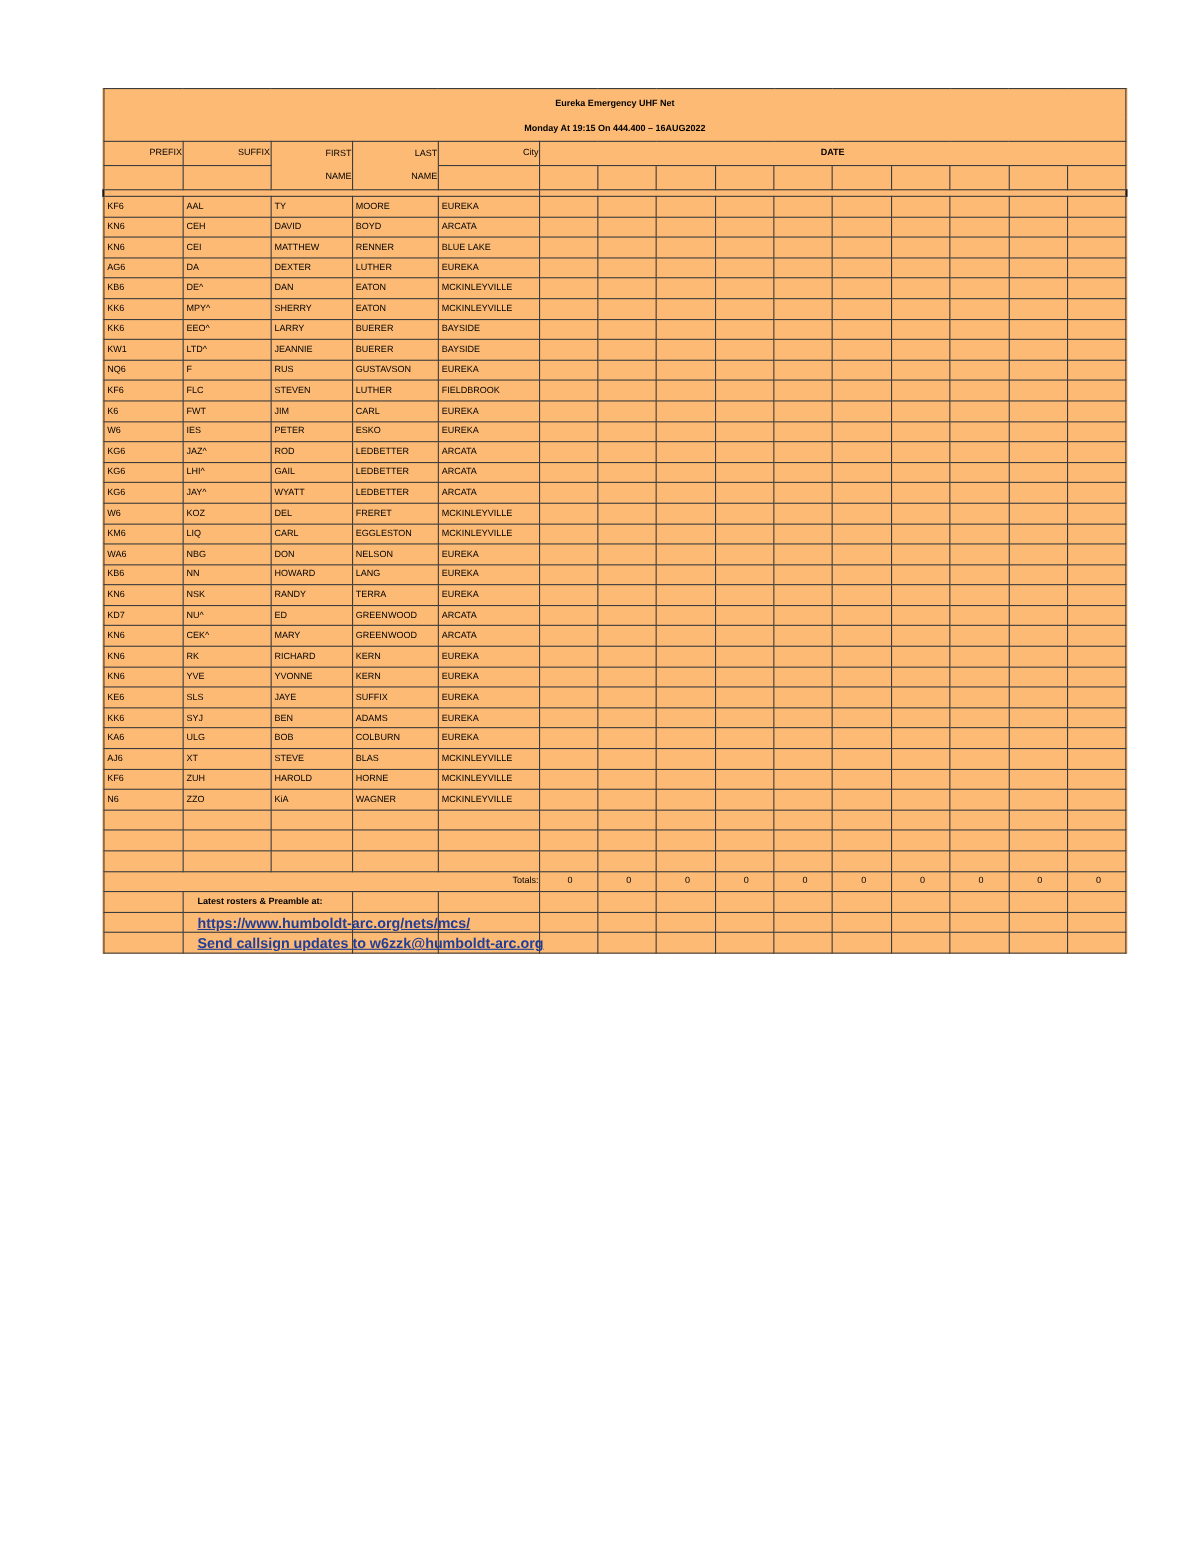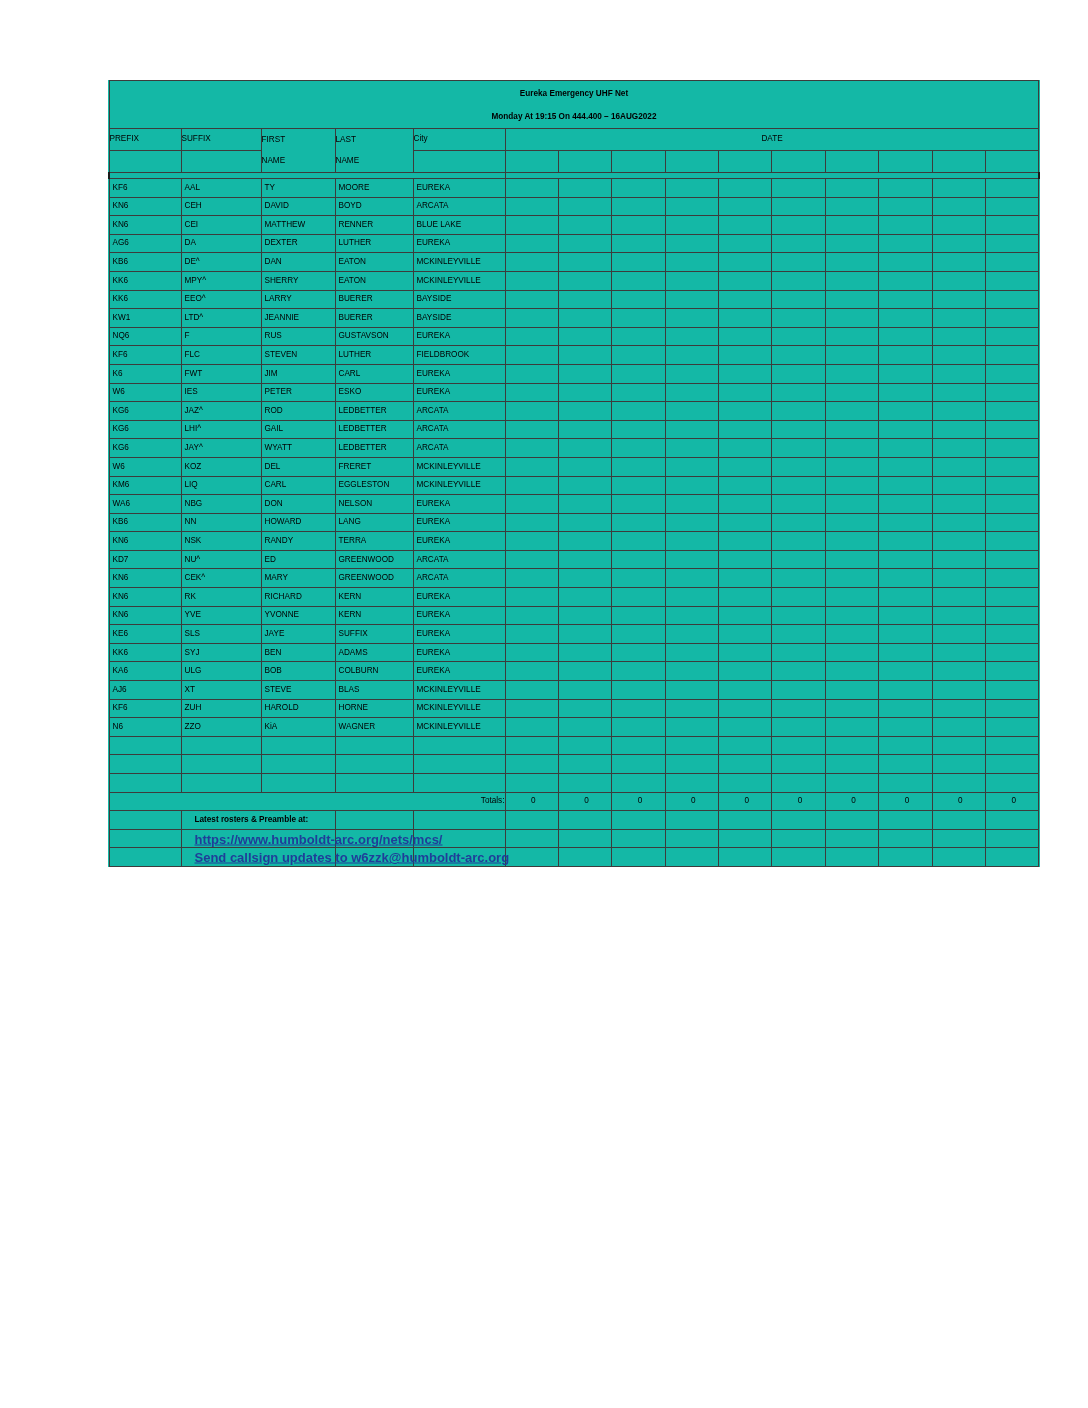--- a/index.html
+++ b/index.html
@@ -11,22 +11,21 @@
   }
   #sheet {
     position: absolute;
     left: 93px; top: 80px;
     width: 930px;
   }
   table.net {
     border-collapse: collapse;
     table-layout: fixed;
     width: 930px;
-    background: #14b8a6;
-    margin-left: 15px;
+    background: #fdba74;
   }
   table.net td {
     border: 1px solid #3c3c3c;
     padding: 0 0 0 3px;
     font-size: 8.2px;
     line-height: 1;
     height: 18.6px;
     vertical-align: middle;
     color: #000;
     overflow: visible;
@@ -54,28 +53,28 @@
   }
   .subtitle-cell {
     text-align: center;
     font-weight: bold;
     font-size: 8.6px;
     height: 22px !important;
     border-top: none !important;
     padding: 0 !important;
   }
   .hdr {
-    text-align: left;
+    text-align: right;
     font-size: 8.2px;
     font-weight: normal;
     padding: 0 !important;
   }
   .hdr-tall { height: 22px !important; border-bottom: none !important; }
   .hdr-tall2 { height: 22px !important; border-top: none !important; }
-  .date-head { text-align: center; height: 22px !important; }
+  .date-head { text-align: center; height: 22px !important; font-weight: bold; }
   .date-sub { height: 22px !important; }
 
   .spacer-row td { height: 6px !important; border-left: none; border-right: none; }
   .spacer-row td.lft { border-left: 2px solid #1a1a1a; }
   .spacer-row td.rgt { border-right: 2px solid #1a1a1a; }
 
   .totals-label { font-size: 8.2px; text-align: right; }
   .totals-val { text-align: center; font-size: 8.2px; }
 
   .link-text {

